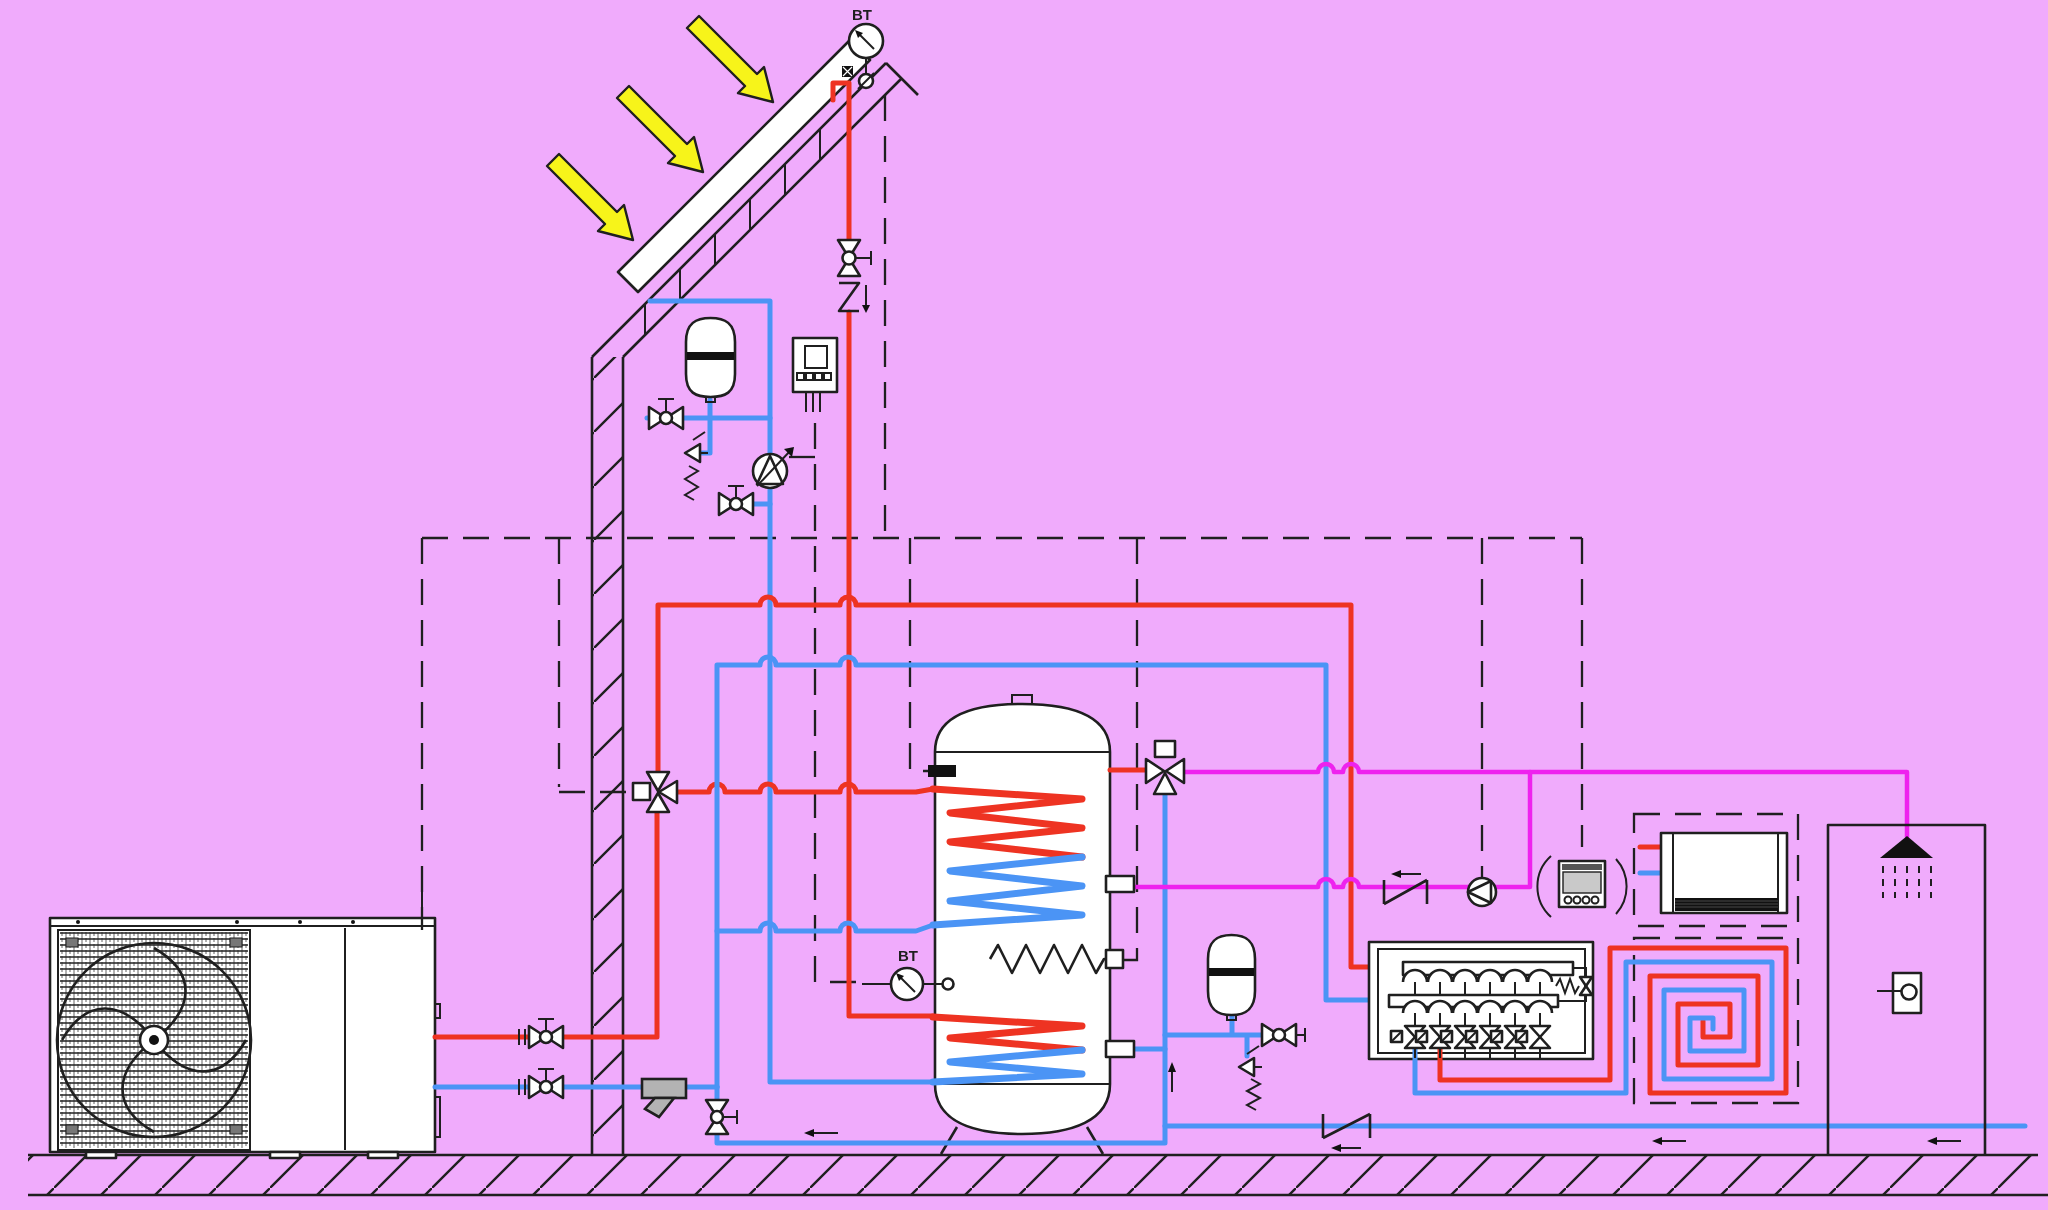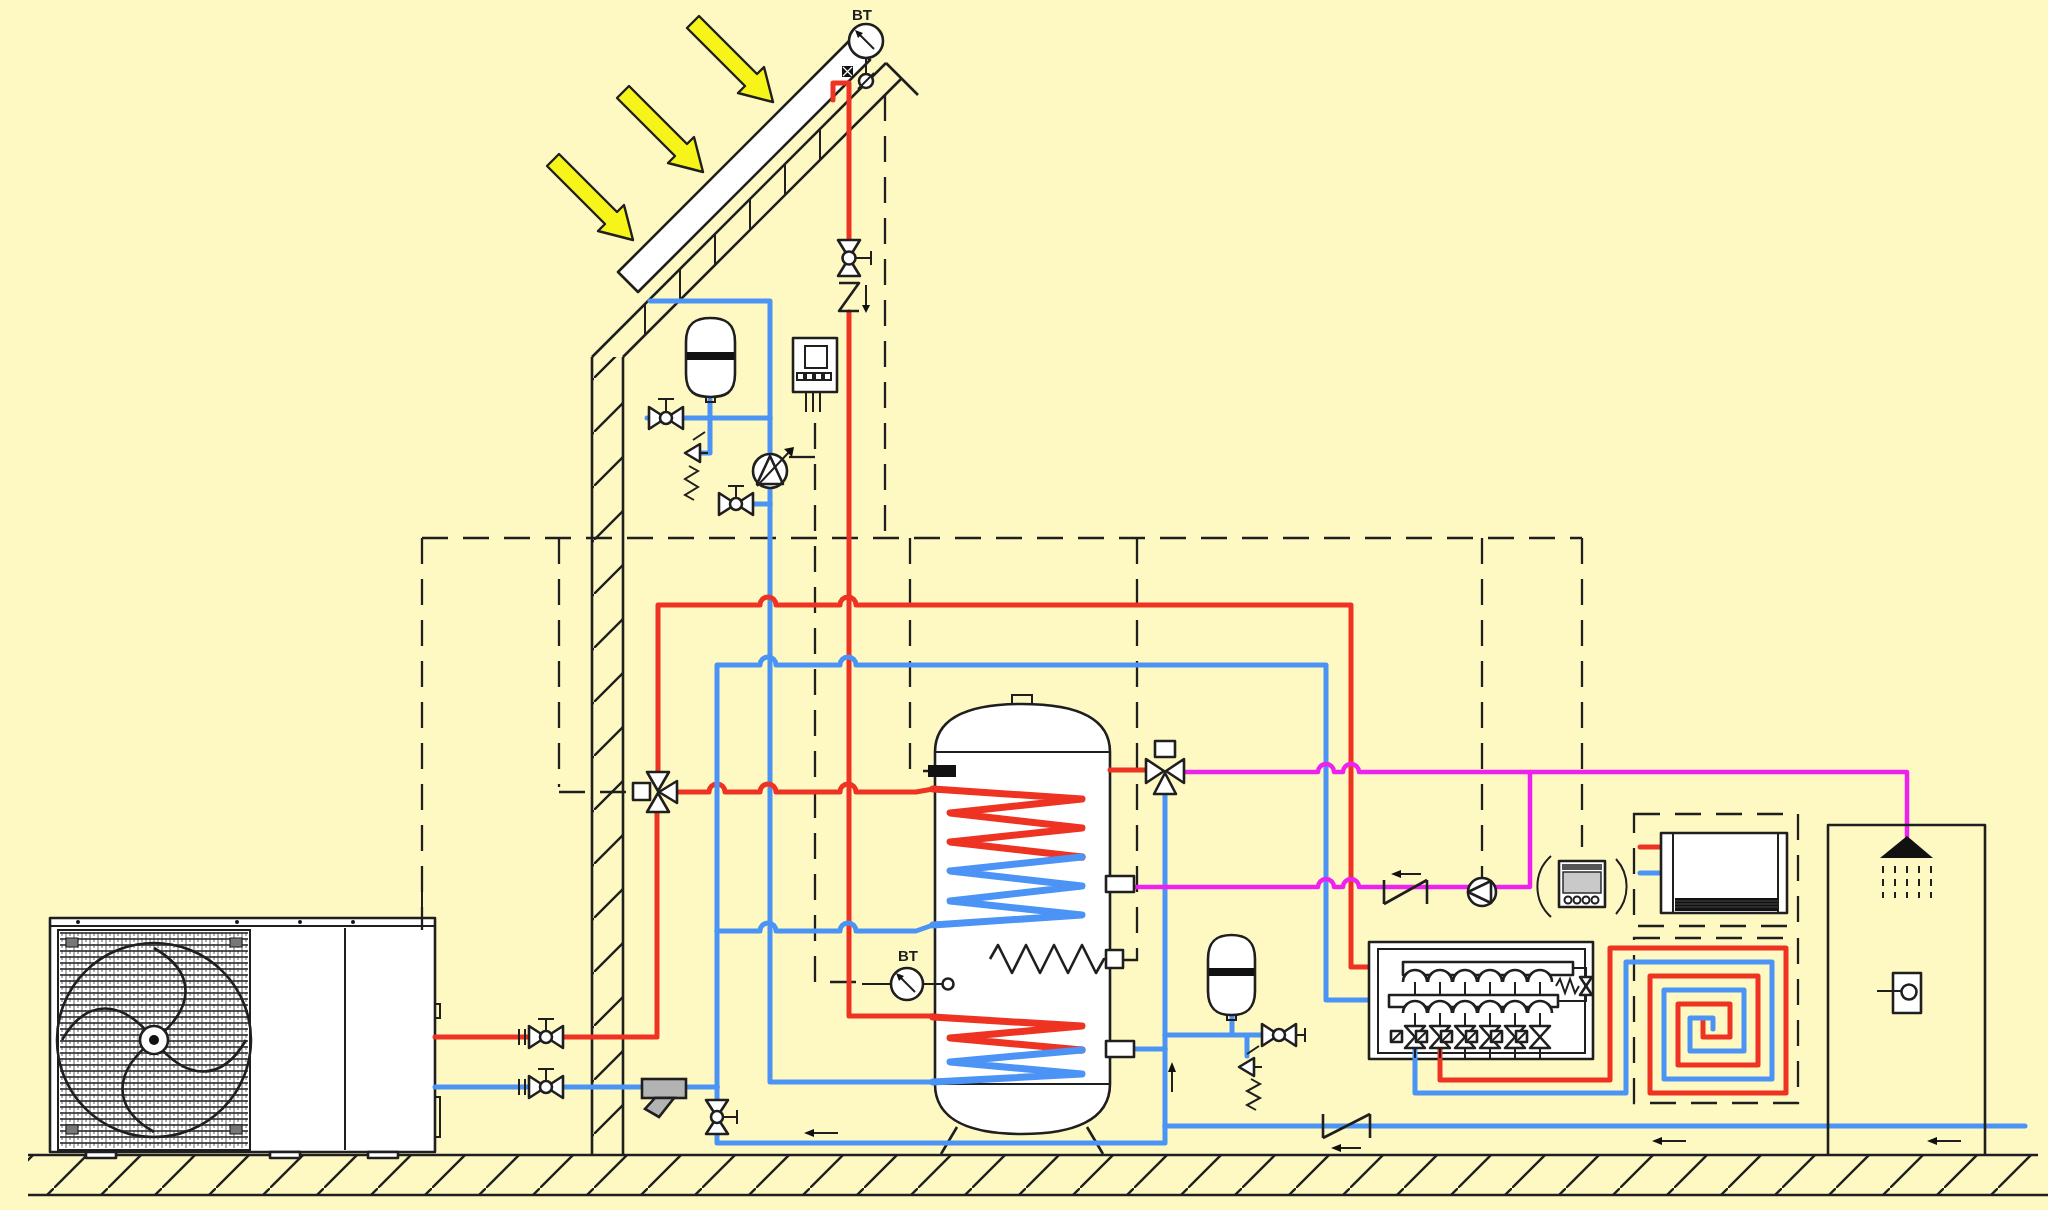--- a/index.html
+++ b/index.html
@@ -1,16 +1,16 @@
 <!DOCTYPE html>
 <html><head>
 <meta charset="utf-8">
 <style>
   html,body{margin:0;padding:0;background:#ffffff;}
-  .stage{width:2048px;height:1210px;position:relative;background:#fef9c3;font-family:"Liberation Sans",sans-serif;}
+  .stage{width:2048px;height:1210px;position:relative;background:#f0abfc;font-family:"Liberation Sans",sans-serif;}
   svg{display:block}
   .blk{stroke:#1f1f1f;stroke-width:2.6;fill:none;stroke-linejoin:round}
   .blk2{stroke:#1f1f1f;stroke-width:2;fill:none}
   .wfill{fill:#ffffff;stroke:#1f1f1f;stroke-width:2.6;stroke-linejoin:round}
   .dfill{fill:#111111;stroke:none}
   .gfill{fill:#b3b3b3;stroke:#1f1f1f;stroke-width:2.6}
   .dash{stroke:#1f1f1f;stroke-width:2.3;fill:none;stroke-dasharray:26 15}
   .pipe-r{stroke:#ee3322;stroke-width:5;fill:none;stroke-linejoin:round;stroke-linecap:round}
   .pipe-b{stroke:#4b94f5;stroke-width:5;fill:none;stroke-linejoin:round;stroke-linecap:round}
   .pipe-m{stroke:#ee22ee;stroke-width:4.5;fill:none;stroke-linejoin:round;stroke-linecap:round}

